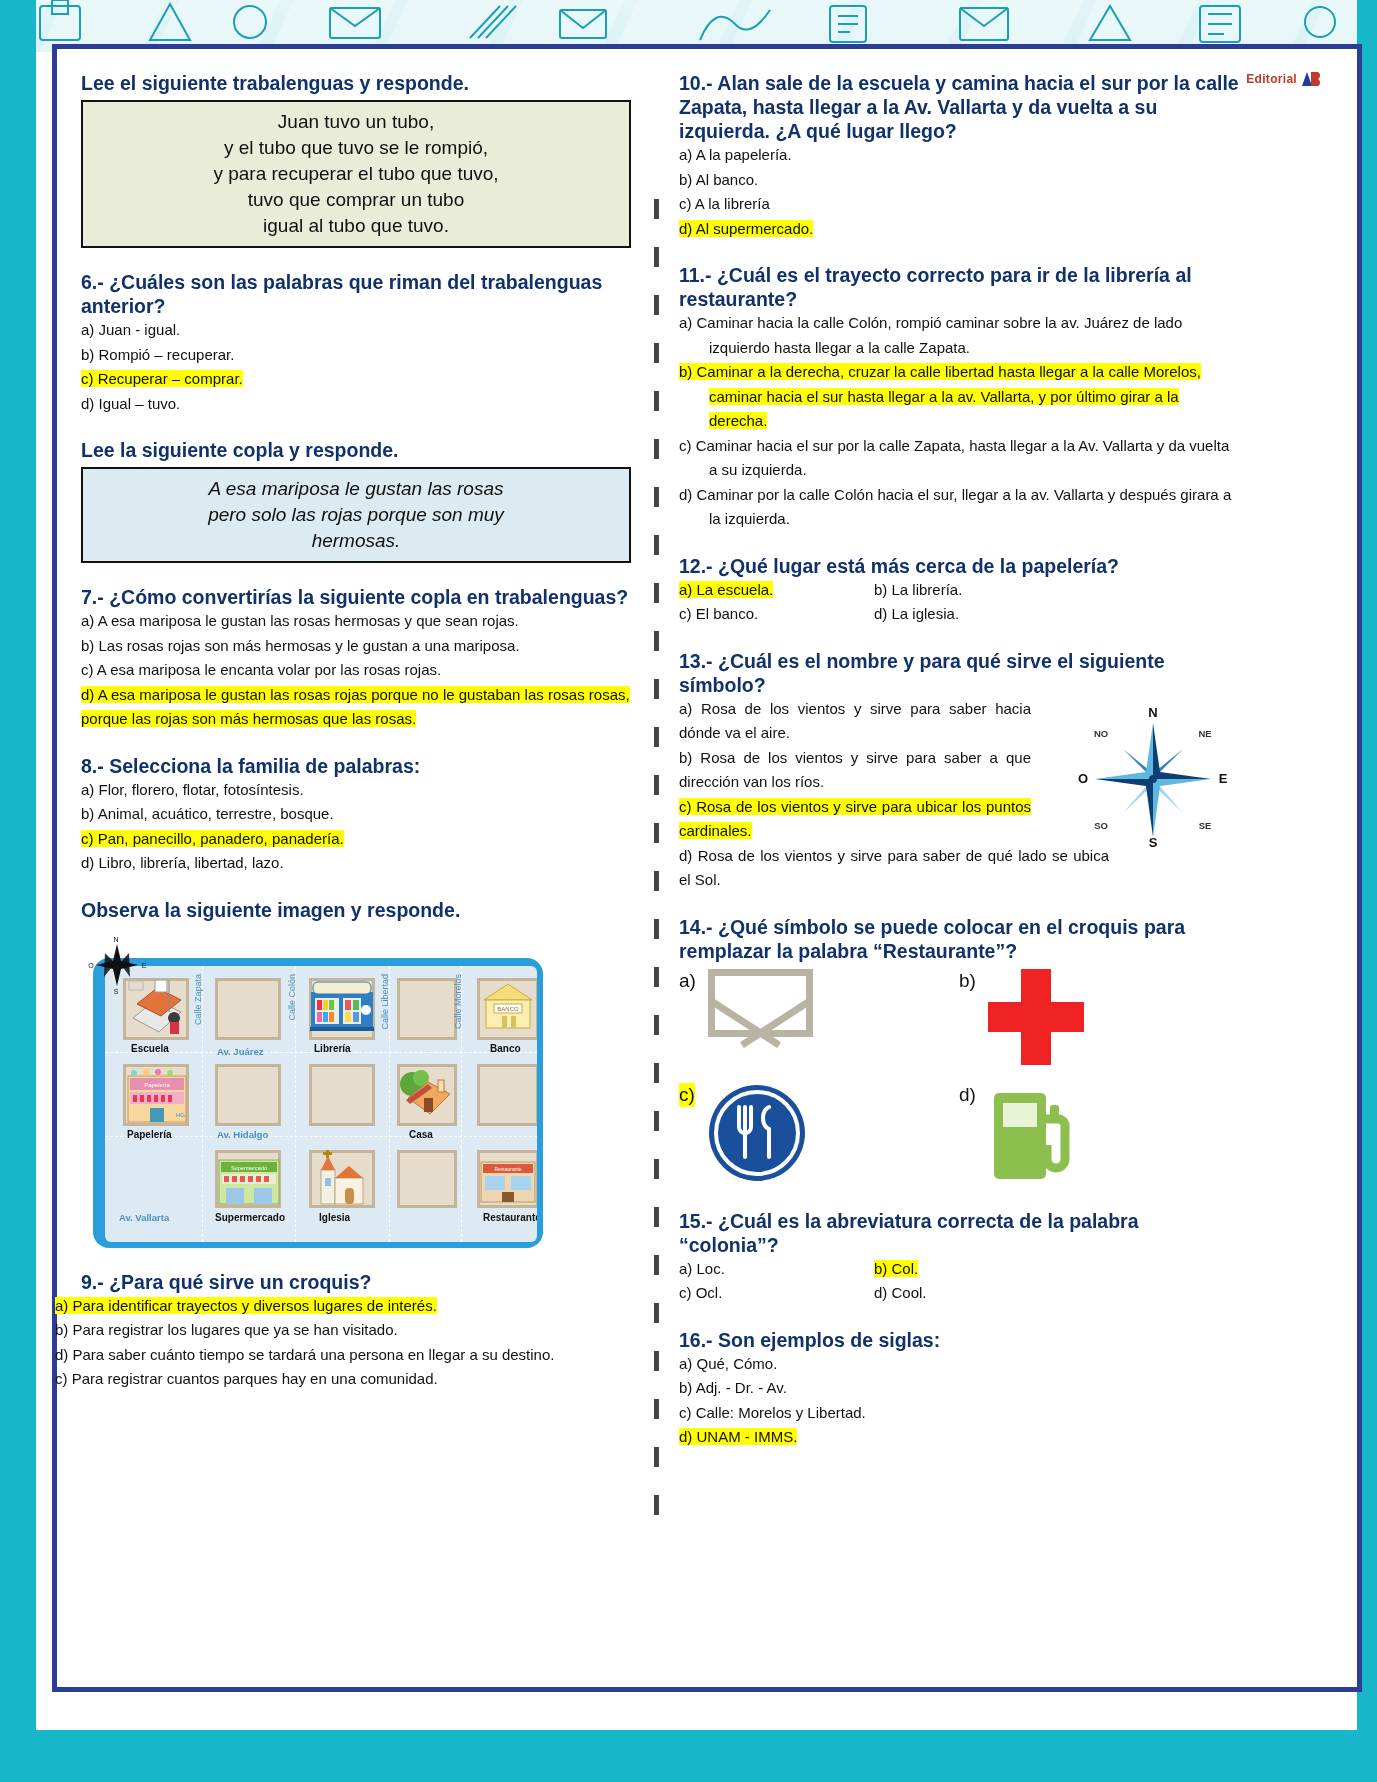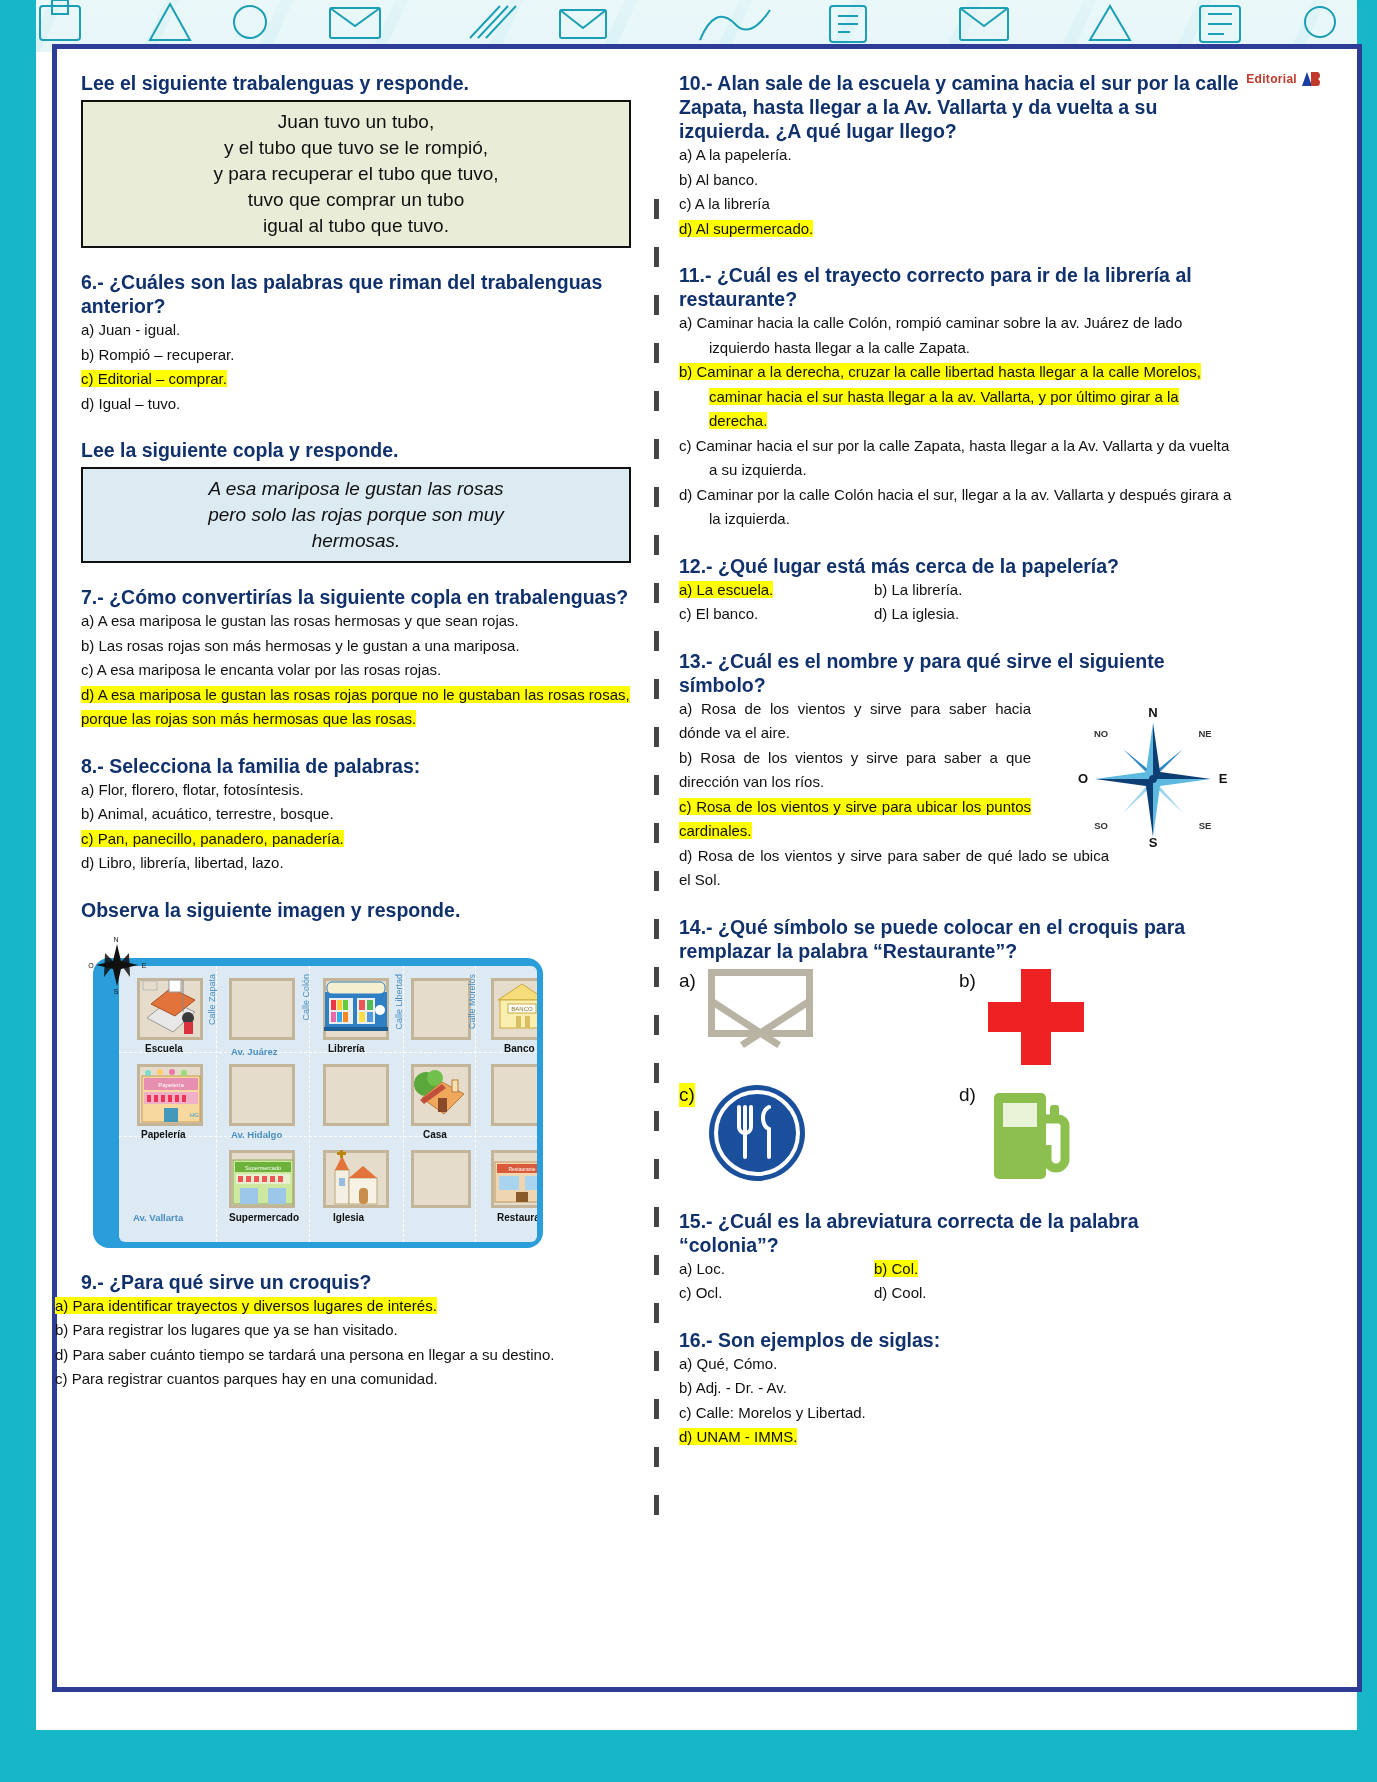--- a/index.html
+++ b/index.html
@@ -53,21 +53,21 @@
   
   .qbox{border:2px solid #111;padding:7px 10px;box-sizing:border-box;text-align:center;
         font-size:19px;line-height:26px;color:#111;}
   .qbox.green{background:#e9edd8;}
   .qbox.blue{background:#dceaf2;font-style:italic;}
 
   
   .mapwrap{position:relative;width:462px;height:318px;margin-top:8px;}
   .compass-sm{position:absolute;left:6px;top:4px;width:62px;height:62px;z-index:5;}
   .mapcard{position:absolute;left:12px;top:28px;width:450px;height:290px;
-     background:#2a9ddb;border-radius:16px;padding:8px 6px 6px 26px;box-sizing:border-box;}
+     background:#2a9ddb;border-radius:16px;padding:8px 6px 6px 12px;box-sizing:border-box;}
   .mapinner{width:100%;height:100%;background:#dde9f3;border-radius:6px;position:relative;overflow:hidden;}
   .blk{position:absolute;background:#e6dccb;border:3px solid #c3b49a;box-sizing:border-box;}
   .streetv{position:absolute;color:#4a8fc0;font-size:9px;writing-mode:vertical-rl;
      text-orientation:mixed;transform:rotate(180deg);white-space:nowrap;font-weight:500;}
   .streeth{position:absolute;color:#4a8fc0;font-size:9.5px;white-space:nowrap;font-weight:700;}
   .plabel{position:absolute;color:#111;font-size:10px;font-weight:bold;white-space:nowrap;}
   .dashV{position:absolute;width:0;border-left:1px dashed #ffffff;}
   .dashH{position:absolute;height:0;border-top:1px dashed #ffffff;}
 
   
@@ -143,21 +143,21 @@
           <div>y el tubo que tuvo se le rompió,</div>
           <div>y para recuperar el tubo que tuvo,</div>
           <div>tuvo que comprar un tubo</div>
           <div>igual al tubo que tuvo.</div>
         </div>
 
         <div class="sp"></div>
         <div class="q">6.- ¿Cuáles son las palabras que riman del trabalenguas anterior?</div>
         <div class="opt"><span>a) Juan - igual.</span></div>
         <div class="opt"><span>b) Rompió – recuperar.</span></div>
-        <div class="opt"><span class="hl">c) Editorial – comprar.</span></div>
+        <div class="opt"><span class="hl">c) Recuperar – comprar.</span></div>
         <div class="opt"><span>d) Igual – tuvo.</span></div>
 
         <div class="sp"></div>
         <div class="hdr">Lee la siguiente copla y responde.</div>
         <div class="qbox blue">
           <div>A esa mariposa le gustan las rosas</div>
           <div>pero solo las rojas porque son muy</div>
           <div>hermosas.</div>
         </div>
 

